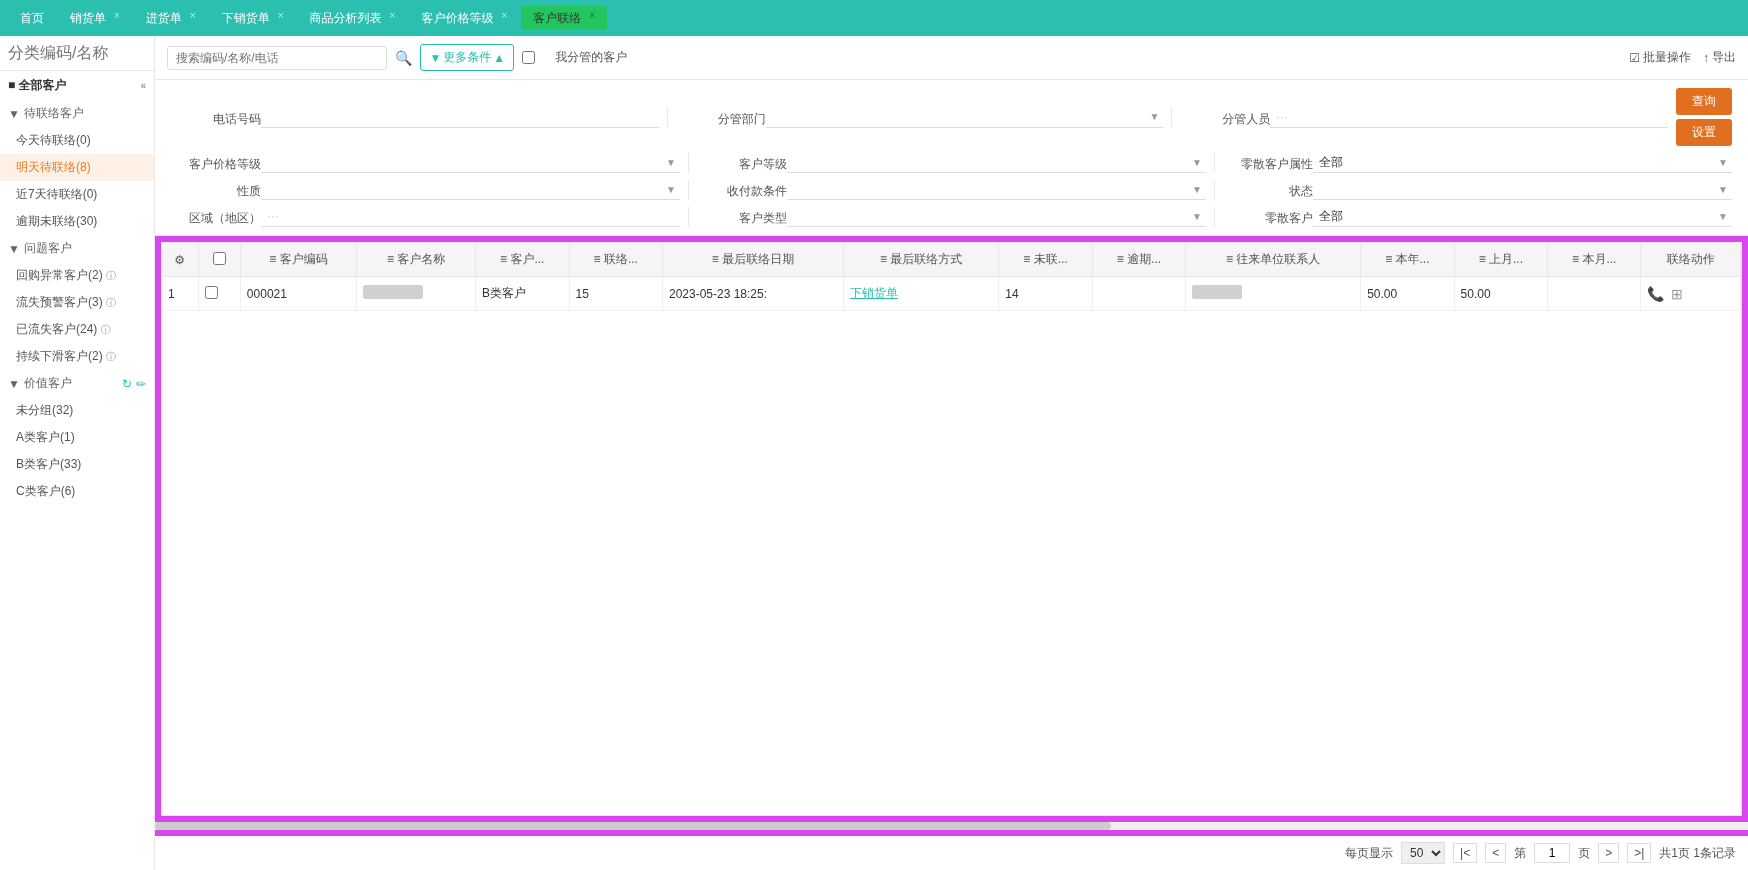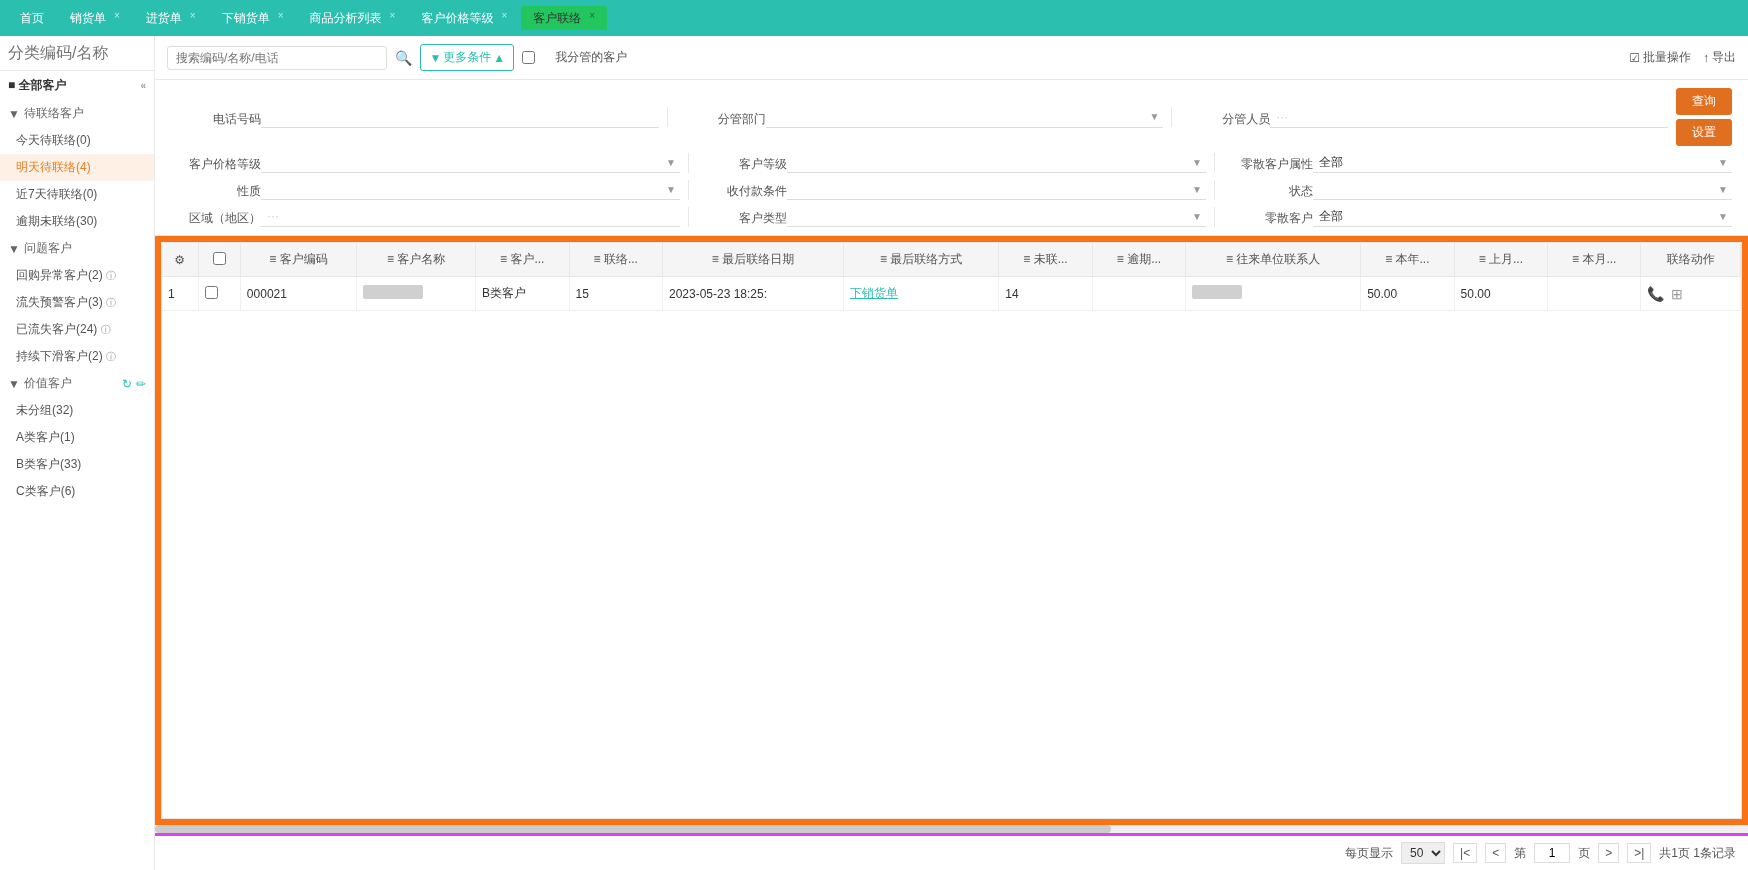--- a/index.html
+++ b/index.html
@@ -86,21 +86,21 @@
       white-space: nowrap;
     }
     .sidebar-item.active { background: #fff0e6; color: #e67e22; }
 
     
     .content-area {
       flex: 1;
       display: flex;
       flex-direction: column;
       overflow: hidden;
-      background: #f97316;
+      background: #d946ef;
     }
 
     
     .filter-bar {
       background: #fff;
       padding: 8px 12px;
       display: flex;
       align-items: center;
       gap: 8px;
       border-bottom: 1px solid #e8e8e8;
@@ -259,21 +259,21 @@
       color: #333;
       white-space: nowrap;
     }
     .link-text { color: #2bbfb0; cursor: pointer; text-decoration: underline; }
     .action-icons { display: flex; gap: 6px; }
     .action-icon { color: #999; cursor: pointer; font-size: 14px; }
 
     
     .pagination-bar {
       background: #fff;
-      border-top: 3px solid #d946ef;
+      border-top: 6px solid #d946ef;
       padding: 6px 12px;
       display: flex;
       align-items: center;
       justify-content: flex-end;
       gap: 8px;
     }
     .pagination-bar span { color: #555; }
     .page-size-select {
       border: 1px solid #ddd;
       padding: 2px 4px;
@@ -359,21 +359,21 @@
     <div class="sidebar-section-header">
       <span>■ 全部客户</span>
       <span class="collapse-icon">«</span>
     </div>
 
     <div class="sidebar-group-title">
       <span>▼</span>
       <span>待联络客户</span>
     </div>
     <div class="sidebar-item">今天待联络(0)</div>
-    <div class="sidebar-item active">明天待联络(4)</div>
+    <div class="sidebar-item active">明天待联络(8)</div>
     <div class="sidebar-item">近7天待联络(0)</div>
     <div class="sidebar-item">逾期未联络(30)</div>
 
     <div class="sidebar-group-title">
       <span>▼</span>
       <span>问题客户</span>
     </div>
     <div class="sidebar-item">回购异常客户(2) <span style="color:#999;font-size:10px">ⓘ</span></div>
     <div class="sidebar-item">流失预警客户(3) <span style="color:#999;font-size:10px">ⓘ</span></div>
     <div class="sidebar-item">已流失客户(24) <span style="color:#999;font-size:10px">ⓘ</span></div>

